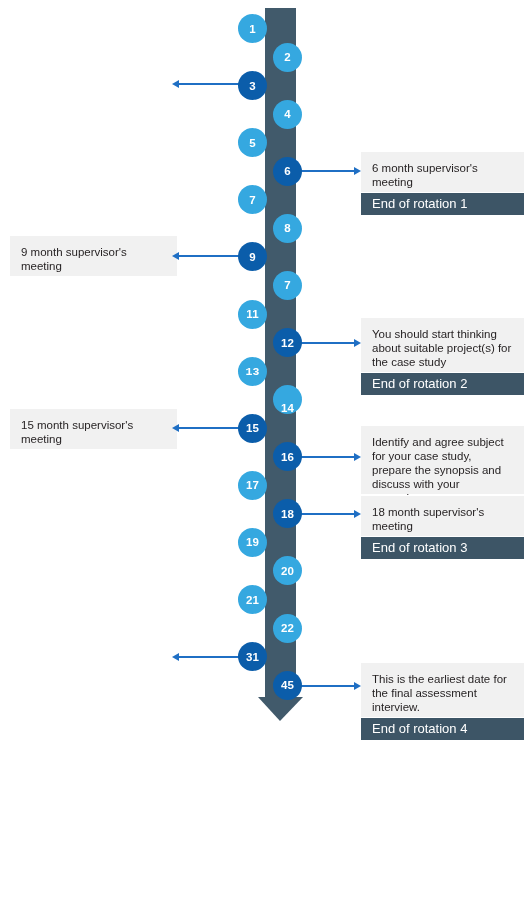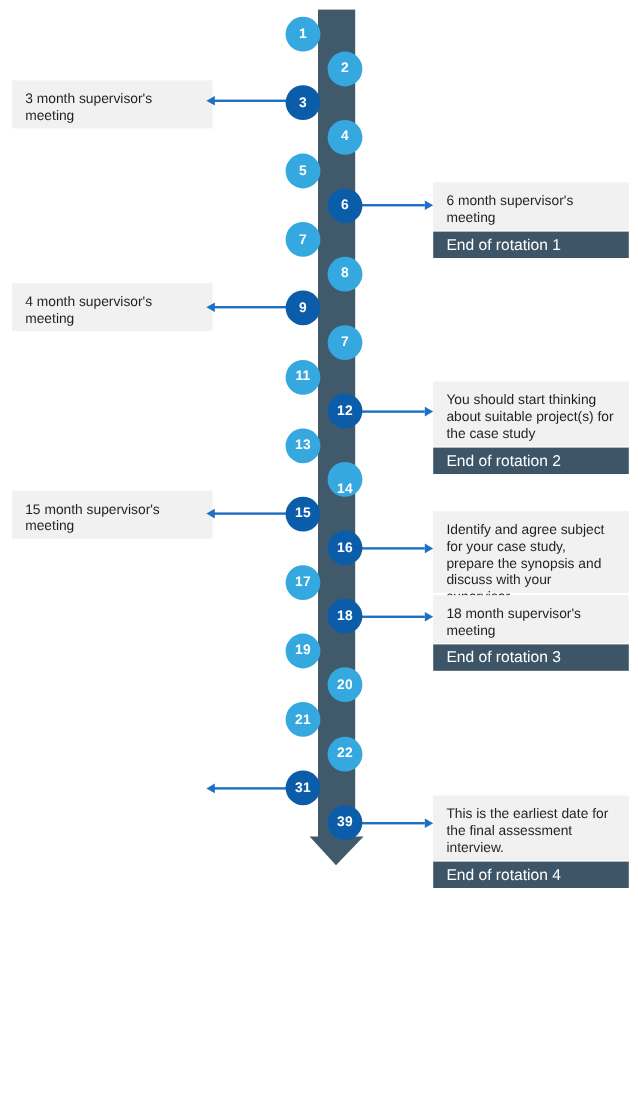--- a/index.html
+++ b/index.html
@@ -87,28 +87,25 @@
   }
 </style>
 </head>
 <body>
 
 <div id="stage">
 
   <div class="spine"></div>
   <div class="spine-tip"></div>
 
-  <div class="box left" style="top:67px;height:40px;">
-    <span>3 month supervisor's meeting</span>
-  </div>
   <div class="conn" style="left:177px;top:83px;width:62px;"></div>
   <div class="arrowhead left" style="left:172px;top:79.5px;"></div>
 
   <div class="box left" style="top:236px;height:40px;">
-    <span>4 month supervisor's meeting</span>
+    <span>9 month supervisor's meeting</span>
   </div>
   <div class="conn" style="left:177px;top:255px;width:62px;"></div>
   <div class="arrowhead left" style="left:172px;top:251.5px;"></div>
 
   <div class="box left" style="top:409px;height:40px;">
     <span>15 month supervisor's meeting</span>
   </div>
   <div class="conn" style="left:177px;top:427px;width:62px;"></div>
   <div class="arrowhead left" style="left:172px;top:423.5px;"></div>
 
@@ -187,21 +184,21 @@
       </div>
       <div class="node right" style="top: 270.95px;">
         <span>7</span>
       </div>
       <div class="node left" style="top: 299.5px;">
         <span>11</span>
       </div>
       <div class="node right hl" style="top: 328.05px;">
         <span>12</span>
       </div>
-      <div class="node left" style="top: 356.6px;">
+      <div class="node left" style="top: 356.6px; font-family: Liberation Mono, monospace;">
         <span>13</span>
       </div>
       <div class="node right" style="top: 385.15px; align-items: flex-end;">
         <span>14</span>
       </div>
       <div class="node left hl" style="top: 413.7px;">
         <span>15</span>
       </div>
       <div class="node right hl" style="top: 442.25px;">
         <span>16</span>
@@ -221,17 +218,17 @@
       <div class="node left" style="top: 585px;">
         <span>21</span>
       </div>
       <div class="node right" style="top: 613.55px;">
         <span>22</span>
       </div>
       <div class="node left hl" style="top: 642.1px;">
         <span>31</span>
       </div>
       <div class="node right hl" style="top: 670.65px;">
-        <span>39</span>
+        <span>45</span>
       </div>
     </div>
 
 </div>
 
 </body></html>

